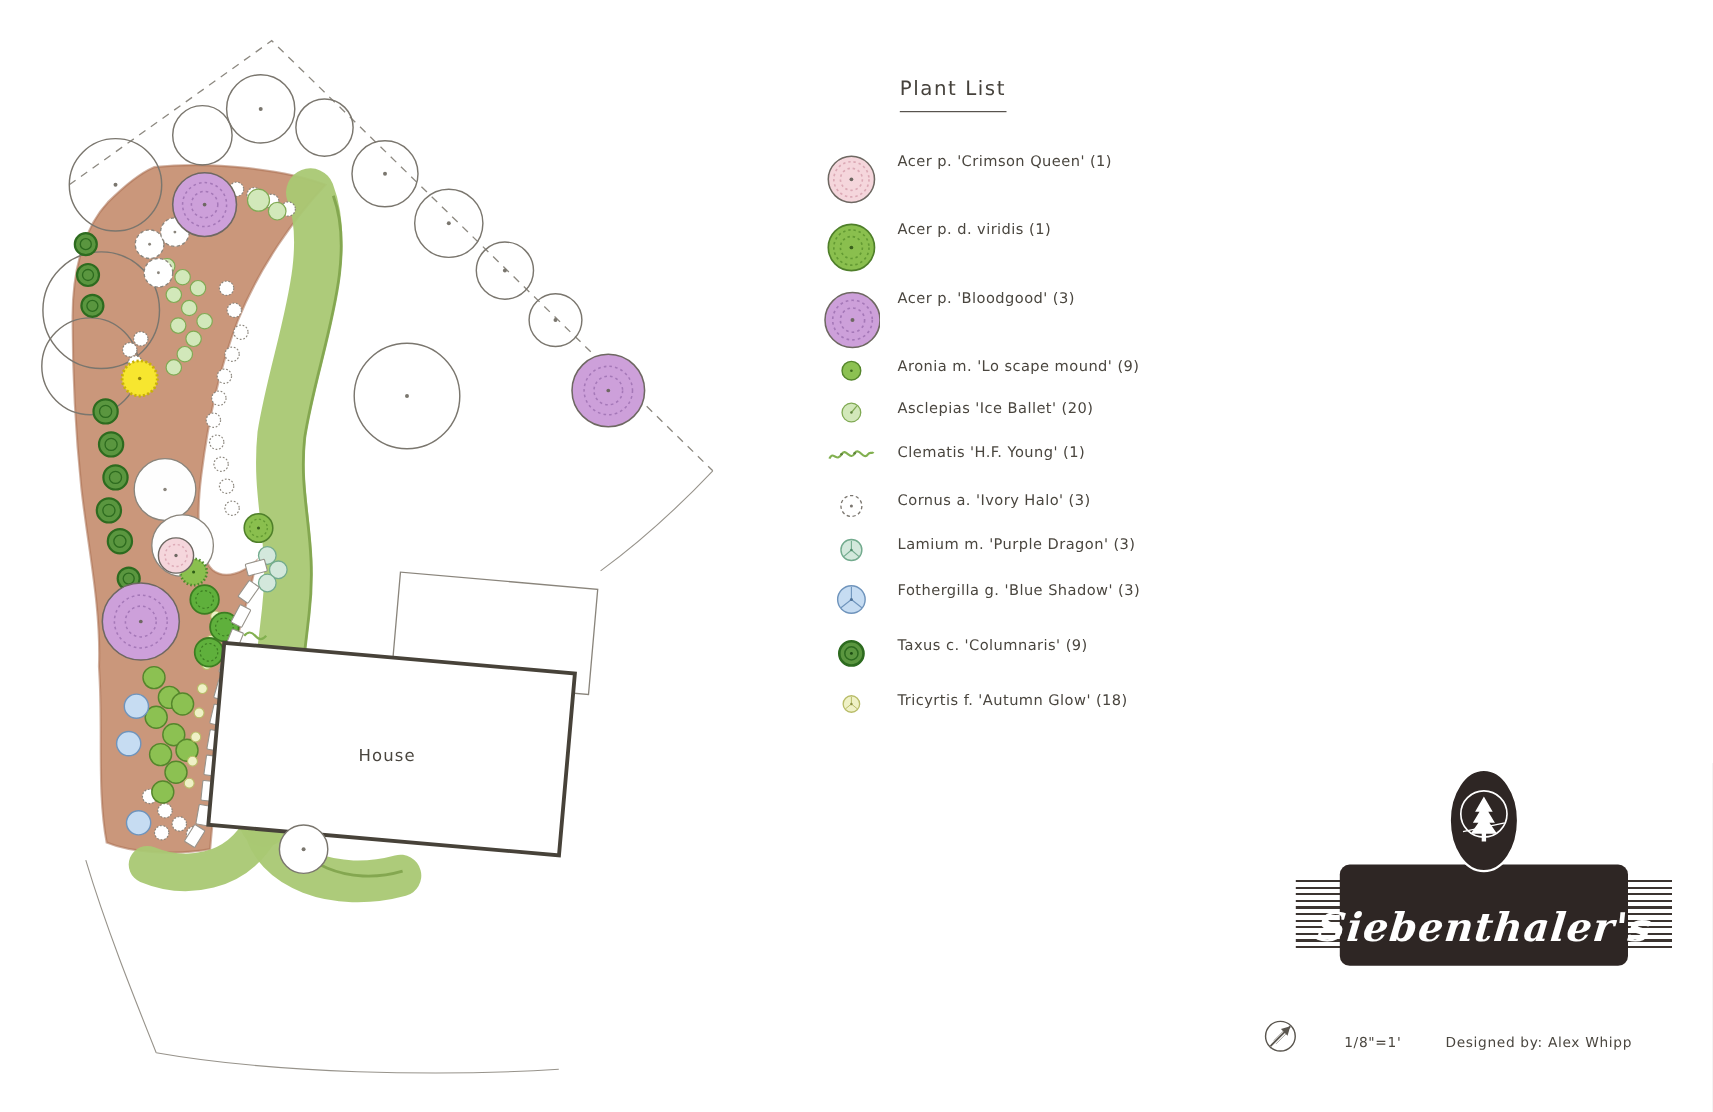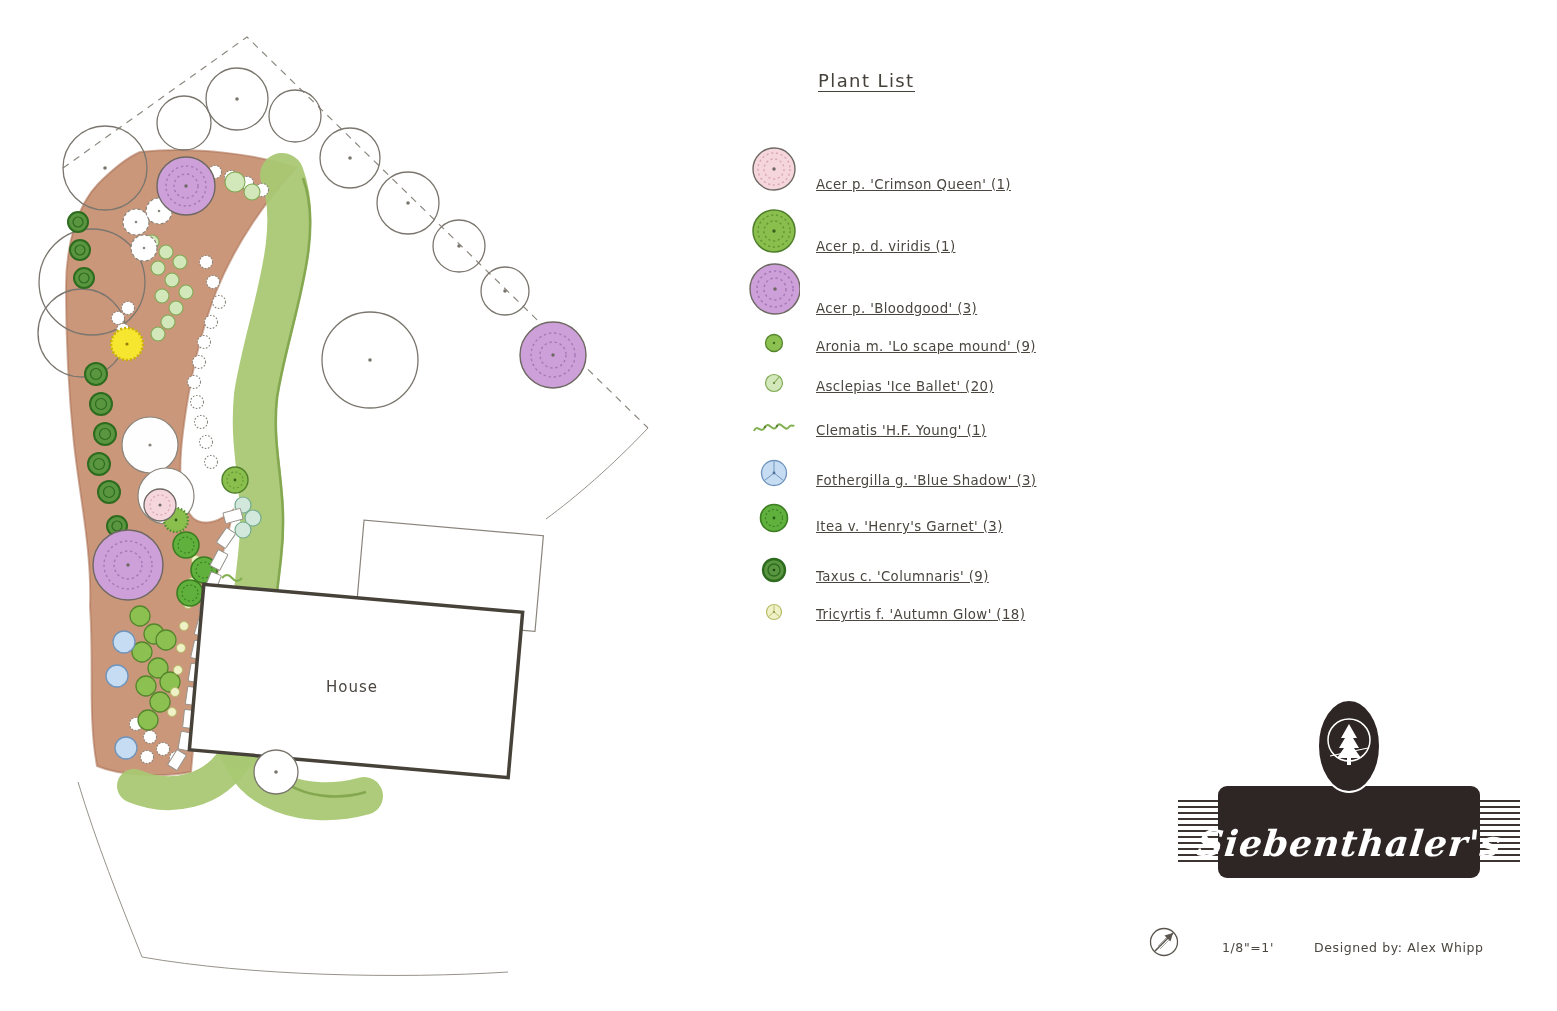--- a/index.html
+++ b/index.html
@@ -3,23 +3,23 @@
 <meta charset="utf-8">
 <style>
   html,body{margin:0;padding:0;background:#e9e9e9;}
   .page{position:relative;width:1557px;height:1011px;background:#ffffff;overflow:hidden;
         font-family:"DejaVu Sans",sans-serif;color:#4a463f;}
   
   .plan-wrap{position:absolute;left:0;top:0;width:700px;height:779px;}
   
   .plant-list{position:absolute;left:748px;top:70px;width:400px;}
   .pl-title{display:inline-block;margin-left:70px;font-size:18px;letter-spacing:1.4px;
-            color:#45413b;border-bottom:1.7px solid #45413b;padding-bottom:0;}
+            color:#45413b;border-bottom:1.7px solid #45413b;padding-bottom:10px;}
   .pl-rows{margin-top:38px;}
-  .pl-row{display:flex;align-items:flex-end;text-decoration:underline;}
+  .pl-row{display:flex;align-items:flex-start;}
   .sym{flex:0 0 52px;width:52px;display:flex;justify-content:center;align-items:center;}
   .lbl{margin-left:16px;font-size:13.3px;letter-spacing:0.4px;color:#4a463f;white-space:nowrap;}
   
   .logo{position:absolute;left:1178px;top:698px;width:342px;height:200px;}
   .stripes{position:absolute;top:102px;width:42px;height:64px;
            background:repeating-linear-gradient(to bottom,#3b3430 0,#3b3430 2px,transparent 2px,transparent 6px);}
   .stripes.left{left:0;}
   .stripes.right{right:0;}
   .banner{position:absolute;left:40px;top:88px;width:262px;height:92px;background:#2e2624;
           border-radius:9px;display:flex;align-items:flex-end;justify-content:center;}
@@ -351,43 +351,52 @@
         <span class="sym">
           <svg width="44" height="20">
               <path d="M2,13 C5,5 9,17 13,9 C17,2 21,16 25,8 C29,2 33,15 37,9 C39,6 41,9 42,7" fill="none" stroke="#82b050" stroke-width="2"></path>
               <circle cx="13" cy="9" r="1.2" fill="#5e823c"></circle>
               <circle cx="25" cy="8" r="1.2" fill="#5e823c"></circle>
             </svg>
         </span>
         <span class="lbl">Clematis 'H.F. Young' (1)</span>
       </div>
 
-
+      <div class="pl-row" style="height:40px">
+        <span class="sym">
+          <svg width="24" height="24">
+              <circle cx="12" cy="12" r="9.5" fill="#ffffff" stroke="#7b766f" stroke-width="1.2" stroke-dasharray="3 2.4"></circle>
+              <circle cx="12" cy="12" r="1.4" fill="#7b766f"></circle>
+            </svg>
+        </span>
+        <span class="lbl">Cornus a. 'Ivory Halo' (3)</span>
+      </div>
+
+      <div class="pl-row" style="height:42px">
+        <span class="sym">
+          <svg width="24" height="24">
+              <circle cx="12" cy="12" r="9.5" fill="#d3e8dc" stroke="#73ab8e" stroke-width="1.3"></circle>
+              <path d="M12,12 L12,3.5 M12,12 L5,18 M12,12 L19,18" stroke="#73ab8e" stroke-width="1"></path>
+              <circle cx="12" cy="12" r="1.2" fill="#4f8a6b"></circle>
+            </svg>
+        </span>
+        <span class="lbl">Lamium m. 'Purple Dragon' (3)</span>
+      </div>
 
       <div class="pl-row" style="height:50px">
         <span class="sym">
           <svg width="30" height="30">
               <circle cx="15" cy="15" r="12.5" fill="#c6dcf2" stroke="#6f94bc" stroke-width="1.3"></circle>
               <path d="M15,15 L15,3.5 M15,15 L5.5,22.5 M15,15 L24.5,22.5" stroke="#6f94bc" stroke-width="1"></path>
               <circle cx="15" cy="15" r="1.4" fill="#4f7298"></circle>
             </svg>
         </span>
         <span class="lbl">Fothergilla g. 'Blue Shadow' (3)</span>
       </div>
 
-      <div class="pl-row" style="height:46px">
-        <span class="sym">
-          <svg width="32" height="32">
-              <circle cx="16" cy="16" r="13.5" fill="#5fb03c" stroke="#3c7d22" stroke-width="1.6"></circle>
-              <circle cx="16" cy="16" r="8.5" fill="none" stroke="#3c7d22" stroke-width="1.1" stroke-dasharray="2 2.2"></circle>
-              <circle cx="16" cy="16" r="1.4" fill="#2a5c16"></circle>
-            </svg>
-        </span>
-        <span class="lbl">Itea v. 'Henry's Garnet' (3)</span>
-      </div>
 
 
       <div class="pl-row" style="height:50px">
         <span class="sym">
           <svg width="28" height="28">
               <circle cx="14" cy="14" r="11" fill="#5a963f" stroke="#2d6b1f" stroke-width="2.4"></circle>
               <circle cx="14" cy="14" r="6" fill="none" stroke="#2d6b1f" stroke-width="1.4"></circle>
               <circle cx="14" cy="14" r="1.3" fill="#1c4a12"></circle>
             </svg>
         </span>

